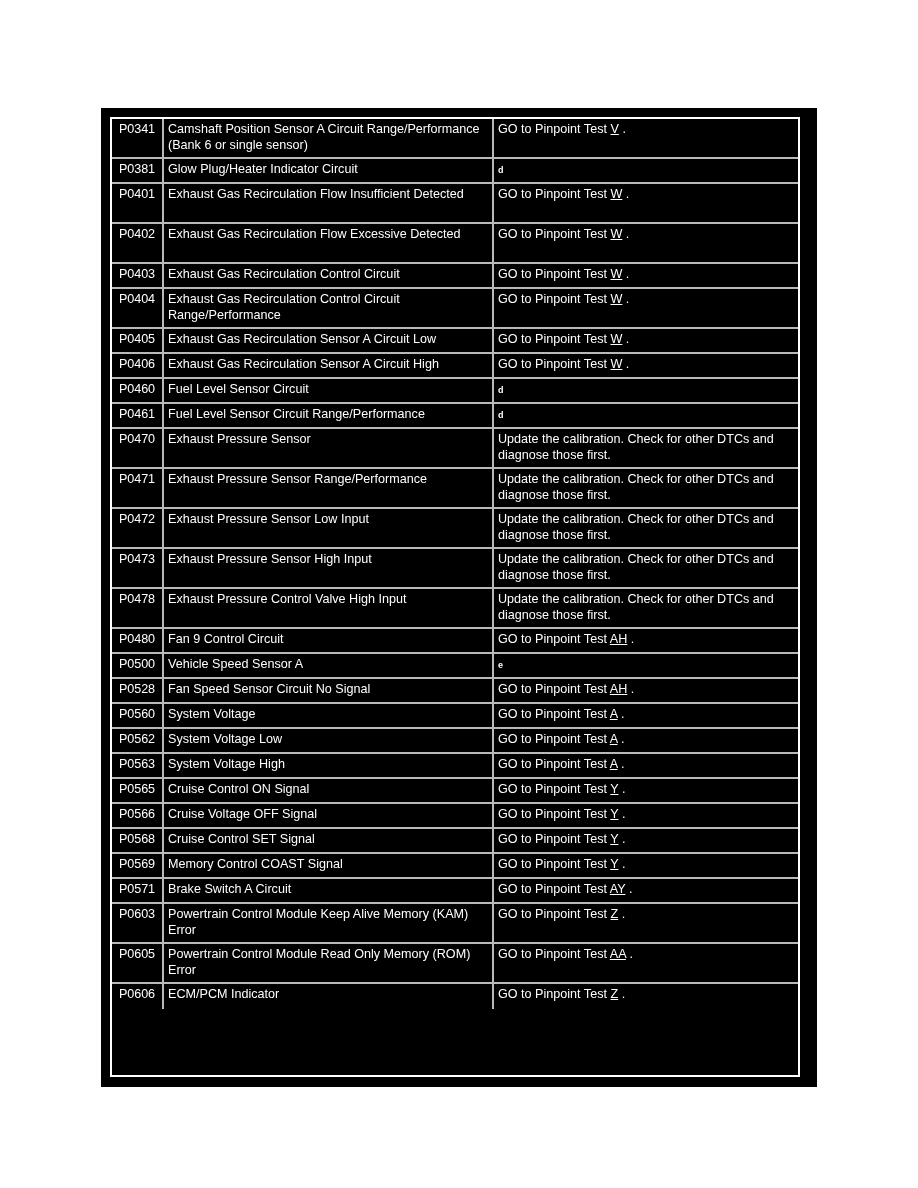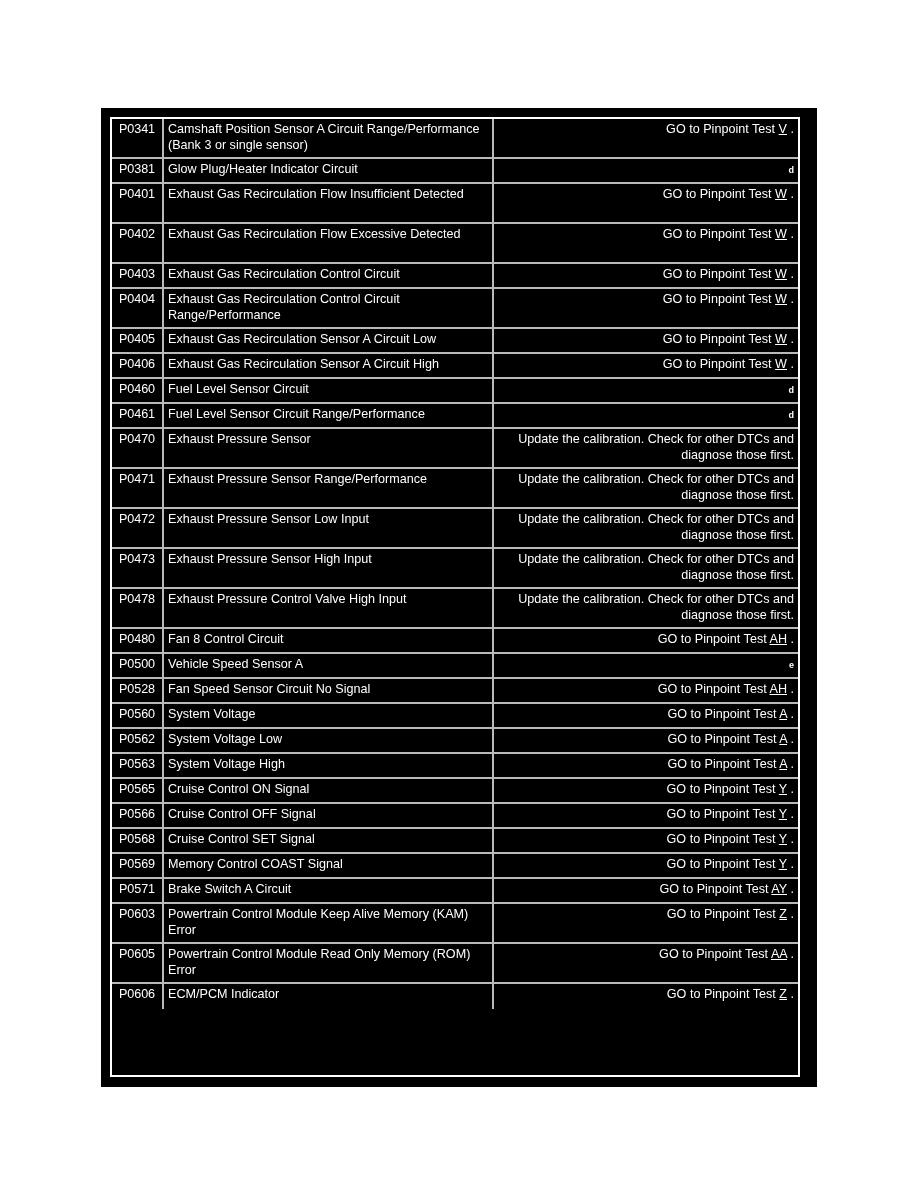--- a/index.html
+++ b/index.html
@@ -83,21 +83,21 @@
     padding-left: 2px;
     padding-right: 2px;
     white-space: nowrap;
     letter-spacing: -0.1px;
   }
   td.desc {
     text-align: left;
     padding-left: 5px;
   }
   td.act {
-    text-align: right;
+    text-align: left;
     padding-left: 6px;
     padding-right: 6px;
   }
 
   .u { text-decoration: underline; }
 
   .marker {
     font-size: 9px;
     line-height: 15.5px;
     font-weight: bold;
@@ -116,21 +116,21 @@
   <div id="table-wrap">
     <table class="dtc">
       <colgroup>
         <col class="c-code">
         <col class="c-desc">
         <col class="c-act">
       </colgroup>
       <tbody id="dtc-body">
           <tr class="h2">
             <td class="code">P0341</td>
-            <td class="desc">Camshaft Position Sensor A Circuit Range/Performance (Bank 3 or single sensor)</td>
+            <td class="desc">Camshaft Position Sensor A Circuit Range/Performance (Bank 6 or single sensor)</td>
             <td class="act"><span>GO to Pinpoint Test </span><span class="u">V</span><span> .</span></td>
           </tr>
           <tr class="h1">
             <td class="code">P0381</td>
             <td class="desc">Glow Plug/Heater Indicator Circuit</td>
             <td class="act"><span class="marker">d</span></td>
           </tr>
           <tr class="h2">
             <td class="code">P0401</td>
             <td class="desc">Exhaust Gas Recirculation Flow Insufficient Detected</td>
@@ -191,21 +191,21 @@
             <td class="desc">Exhaust Pressure Sensor High Input</td>
             <td class="act"><span>Update the calibration. Check for other DTCs and diagnose those first.</span></td>
           </tr>
           <tr class="h2">
             <td class="code">P0478</td>
             <td class="desc">Exhaust Pressure Control Valve High Input</td>
             <td class="act"><span>Update the calibration. Check for other DTCs and diagnose those first.</span></td>
           </tr>
           <tr class="h1">
             <td class="code">P0480</td>
-            <td class="desc">Fan 8 Control Circuit</td>
+            <td class="desc">Fan 9 Control Circuit</td>
             <td class="act"><span>GO to Pinpoint Test </span><span class="u">AH</span><span> .</span></td>
           </tr>
           <tr class="h1">
             <td class="code">P0500</td>
             <td class="desc">Vehicle Speed Sensor A</td>
             <td class="act"><span class="marker">e</span></td>
           </tr>
           <tr class="h1">
             <td class="code">P0528</td>
             <td class="desc">Fan Speed Sensor Circuit No Signal</td>
@@ -226,21 +226,21 @@
             <td class="desc">System Voltage High</td>
             <td class="act"><span>GO to Pinpoint Test </span><span class="u">A</span><span> .</span></td>
           </tr>
           <tr class="h1">
             <td class="code">P0565</td>
             <td class="desc">Cruise Control ON Signal</td>
             <td class="act"><span>GO to Pinpoint Test </span><span class="u">Y</span><span> .</span></td>
           </tr>
           <tr class="h1">
             <td class="code">P0566</td>
-            <td class="desc">Cruise Control OFF Signal</td>
+            <td class="desc">Cruise Voltage OFF Signal</td>
             <td class="act"><span>GO to Pinpoint Test </span><span class="u">Y</span><span> .</span></td>
           </tr>
           <tr class="h1">
             <td class="code">P0568</td>
             <td class="desc">Cruise Control SET Signal</td>
             <td class="act"><span>GO to Pinpoint Test </span><span class="u">Y</span><span> .</span></td>
           </tr>
           <tr class="h1">
             <td class="code">P0569</td>
             <td class="desc">Memory Control COAST Signal</td>

